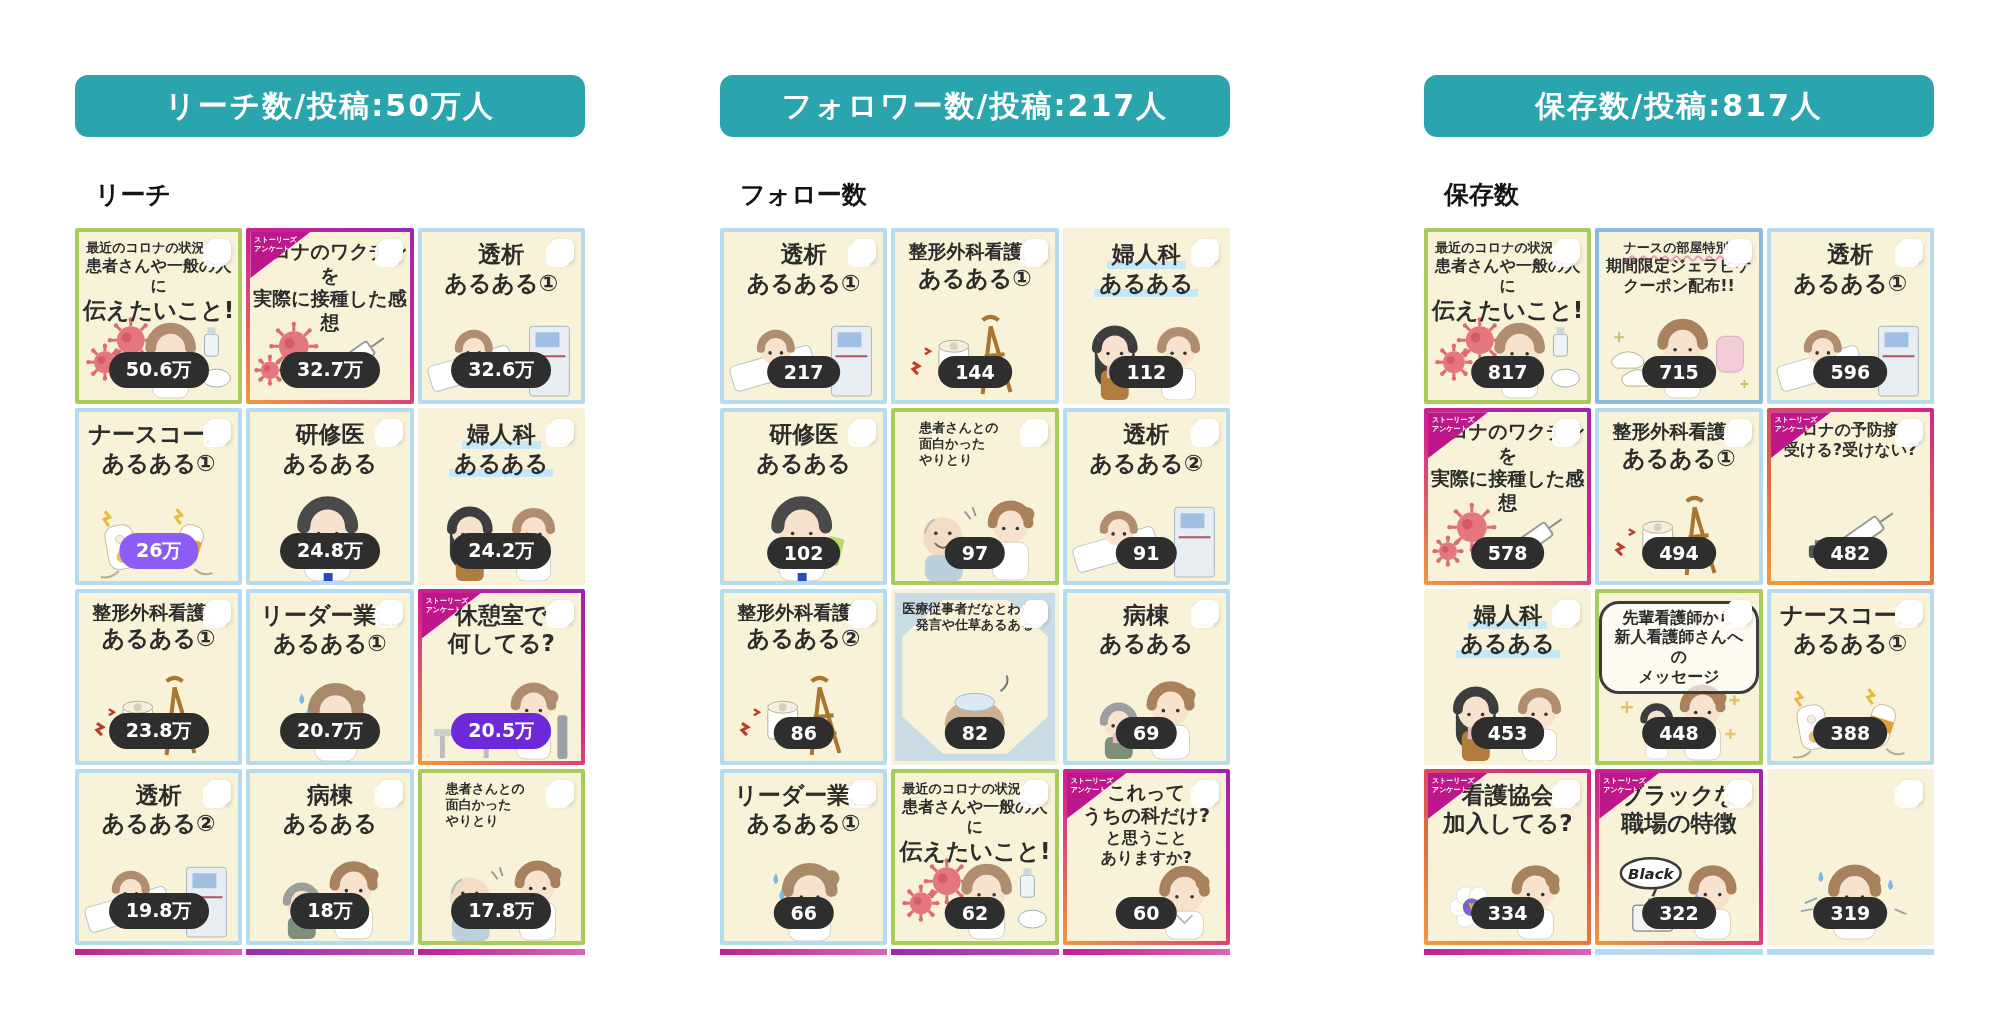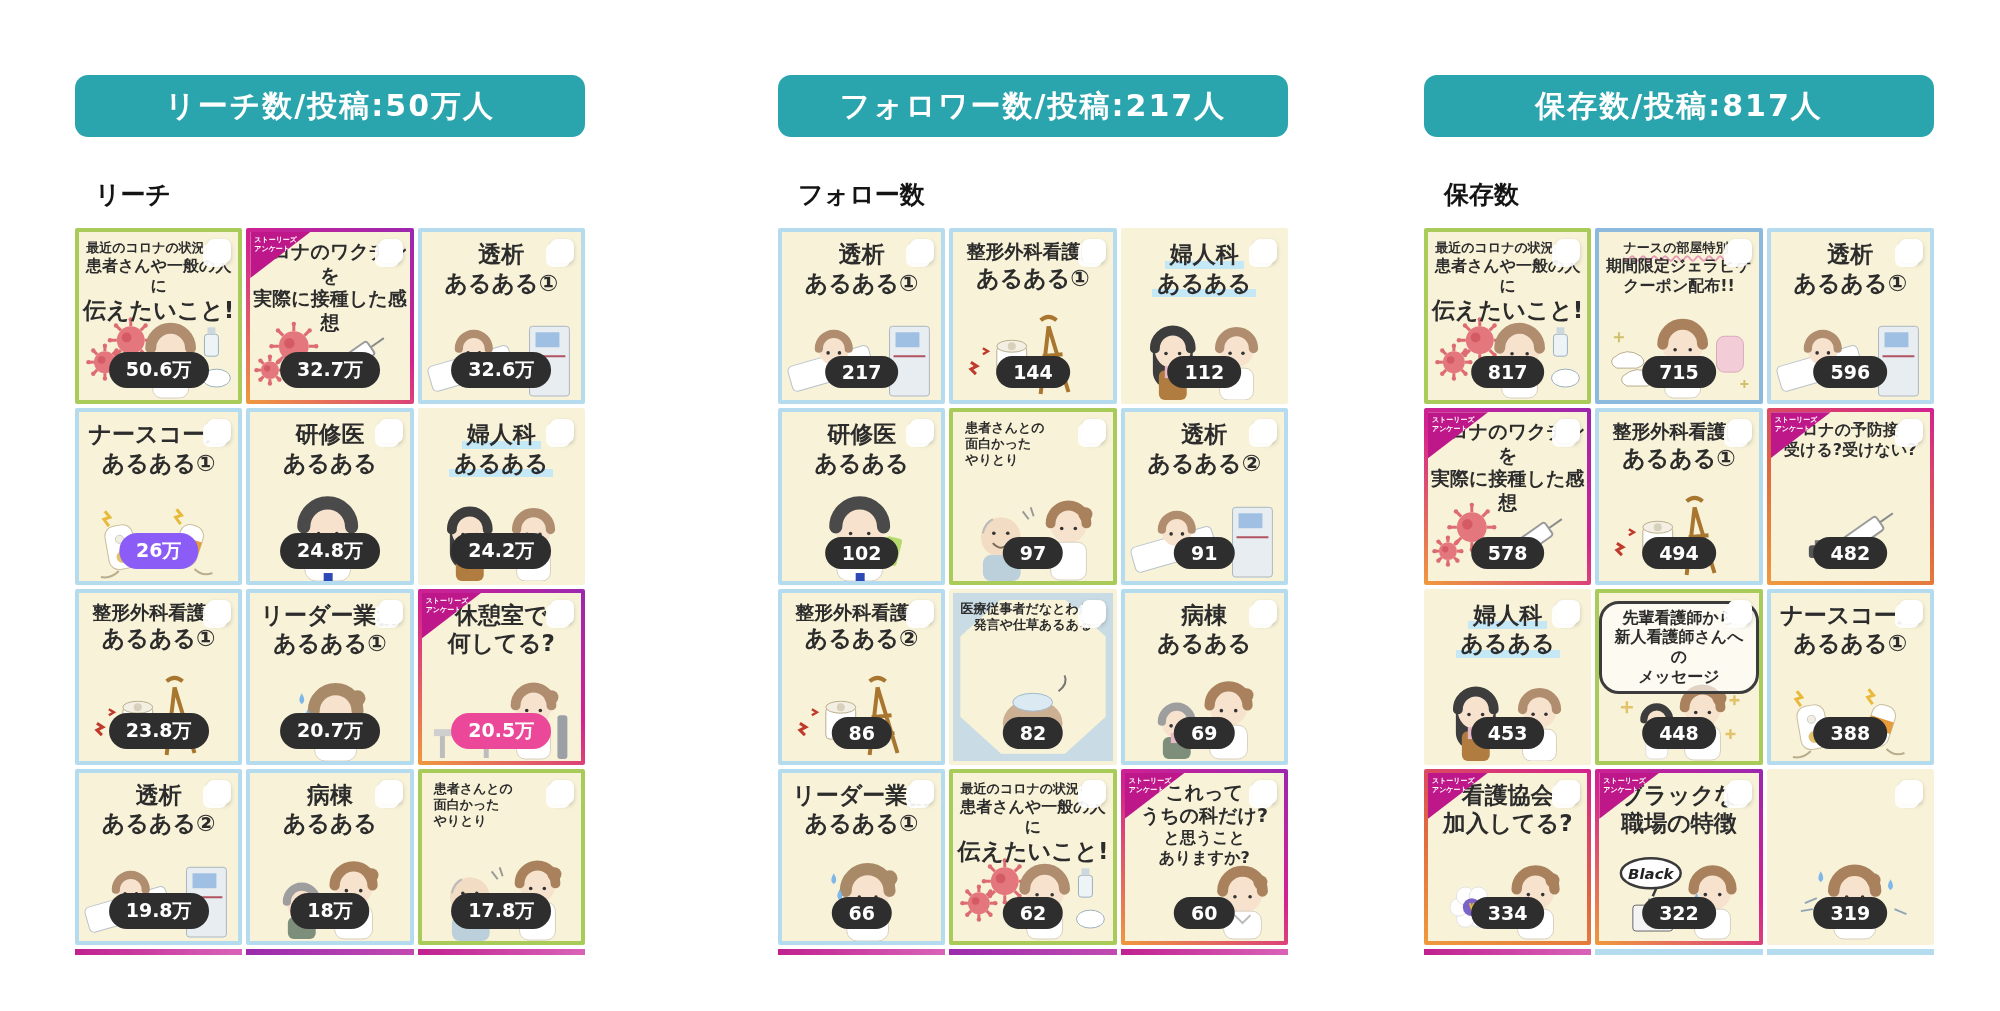--- a/index.html
+++ b/index.html
@@ -1,38 +1,38 @@
 <!DOCTYPE html>
 <html><head>
 <meta charset="utf-8">
 <style>
   html,body{margin:0;padding:0;background:#fff;}
   .page{position:relative;width:2000px;height:1011px;background:#ffffff;overflow:hidden;
         font-family:"DejaVu Sans","Liberation Sans",sans-serif;}
   .column{position:absolute;top:0;width:510px;height:1011px;}
-  #col-0{left:75px}#col-1{left:778px}#col-2{left:1424px}
+  #col-0{left:75px}#col-1{left:720px}#col-2{left:1424px}
   .banner{position:absolute;top:75px;left:0;width:510px;height:62px;border-radius:13px;
           color:#fff;font-size:30px;font-weight:bold;letter-spacing:2px;
           display:flex;align-items:center;justify-content:center;}
   .col-label{position:absolute;top:178px;left:20px;font-size:25px;font-weight:bold;color:#141414;}
   .grid{position:absolute;top:228px;left:0;width:510px;height:717px;display:grid;
         grid-template-columns:repeat(3,1fr);grid-template-rows:repeat(4,1fr);gap:4px;}
   .tile{position:relative;padding:4px;box-sizing:border-box;cursor:pointer;border-radius:2px;}
   .tile-inner{position:relative;width:100%;height:100%;background:#f8f3d8;overflow:hidden;}
   .tile-inner.octbg{background:#c9dbe4;}
   .oct{position:absolute;inset:7px;background:#f8f3d8;
        clip-path:polygon(28% 0,72% 0,100% 24%,100% 76%,72% 100%,28% 100%,0 76%,0 24%);}
   .checkbox{position:absolute;top:7px;right:7px;width:24px;height:24px;background:#fff;border-radius:7px;
             box-shadow:-4px 4px 0 rgba(255,255,255,.92),0 2px 4px rgba(0,0,0,.2);z-index:6;}
   .corner{position:absolute;top:0;left:0;width:60px;height:46px;z-index:5;color:#fff;
           clip-path:polygon(0 0,100% 0,0 100%);font-size:7px;font-weight:bold;line-height:1.3;
           padding:4px 0 0 4px;box-sizing:border-box;}
   .title{position:relative;z-index:3;text-align:center;color:#2c2c2c;font-weight:bold;
          margin-top:8px;line-height:1.24;}
-  .title.left{text-align:left;padding-left:12px;font-family:Liberation Serif, serif;}
+  .title.left{text-align:left;padding-left:24px;font-family:Liberation Serif, serif;}
   .ln{display:block;}
   .ln-s{font-size:13px;}.ln-m{font-size:16px;}.ln-b{font-size:19px;}.ln-l{font-size:23px;}
   .u .ln{display:inline-block;background:linear-gradient(transparent 72%,#c5e8f7 28%);padding:0 5px;}
   .wavy{text-decoration:underline wavy #e59bb5;text-decoration-thickness:2px;text-underline-offset:3px;}
   .bubble{display:inline-block;border:3px solid #3c3c3c;border-radius:20px;padding:4px 12px;
           background:rgba(255,255,255,.65);}
   .illus{position:absolute;left:0;bottom:0;width:100%;height:96px;z-index:1;}
   .illus svg{width:100%;height:100%;}
   .badge{position:absolute;bottom:12px;left:50%;transform:translateX(-50%);z-index:5;
          background:#2e2e2e;color:#fff;font-size:19px;font-weight:bold;padding:5px 17px;
@@ -311,21 +311,21 @@
                 <rect x="62" y="71" width="5" height="22" fill="#bdbdbd"></rect>
                 <rect x="38" y="53" width="10" height="11" rx="2" fill="#8a7b66"></rect>
                 <circle cx="112" cy="42" r="18" fill="#f7e3cd"></circle>
                 <path d="M 94 40.2 A 18 18 0 0 1 130 40.2" fill="none" stroke="#b08d6e" stroke-width="9.9" stroke-linecap="round"></path>
                 <circle cx="105.16" cy="45.24" r="1.8" fill="#333"></circle>
                 <circle cx="118.84" cy="45.24" r="1.8" fill="#333"></circle>
                 <circle cx="130" cy="32" r="7" fill="#b08d6e"></circle>
                 <rect x="95" y="58" width="34" height="36" rx="8.5" fill="#ffffff" stroke="#d8cfc0"></rect>
                 <rect x="136" y="50" width="10" height="44" rx="3" fill="#9aa0a6"></rect>
               </svg></div>
-            <div class="badge" style="background: #ec4899;">20.5万</div>
+            <div class="badge" style="background: #6d28d9;">20.5万</div>
           </div>
         </div>
         <div class="tile" style="background: rgb(181, 220, 238);">
           <div class="tile-inner">
             <div class="checkbox"></div>
             <div class="title">
               <span class="ln ln-l">透析</span>
               <span class="ln ln-l">あるある②</span>
             </div>
             <div class="illus"><svg viewBox="0 0 160 96" preserveAspectRatio="xMidYMax meet">

